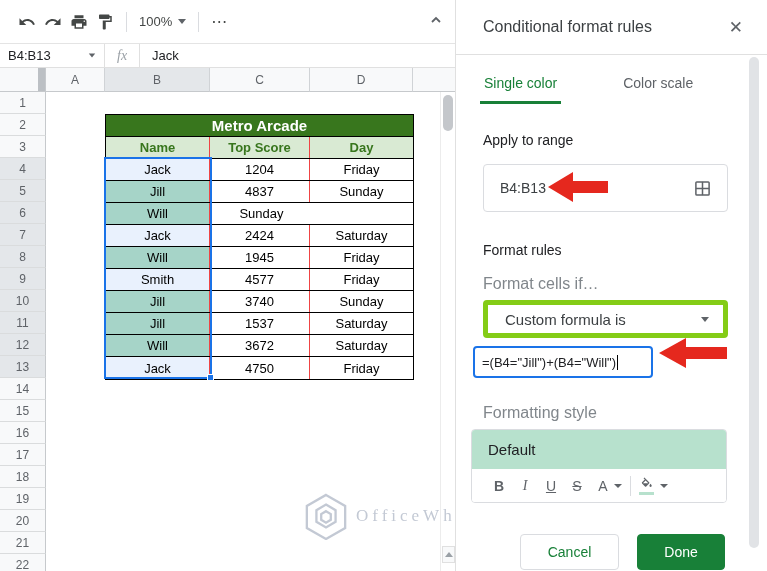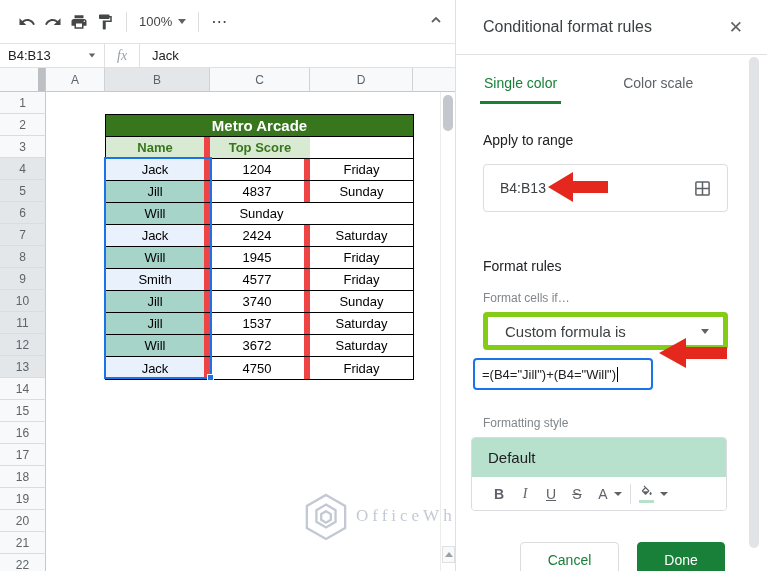--- a/index.html
+++ b/index.html
@@ -46,21 +46,21 @@
     border-bottom:1px solid #dadcdd; display:flex; align-items:center; justify-content:center;
     font-size:12px; color:#5f6368; cursor:pointer; }
   .rowh.sel { background:#e4e7ea; }
 
   
   .arcade { position:absolute; left:105px; top:46px; width:309px; border:1px solid #000; background:#fff; }
   .t-title { height:22px; background:var(--dk-green); color:#ffffff; font-weight:bold; font-size:15px;
     display:flex; align-items:center; justify-content:center; border-bottom:1px solid #000; }
   .trow { display:flex; height:22px; border-bottom:1px solid #000; }
   .trow:last-child { border-bottom:none; }
-  .tcell { border-right:6px solid #ef4444; display:flex; align-items:center; justify-content:center;
+  .tcell { border-right:1px solid #ef4444; display:flex; align-items:center; justify-content:center;
     font-size:13px; color:#000; background:#fff; cursor:cell; }
   .tcell:last-child { border-right:none; }
   .c0 { width:104px; } .c1 { width:100px; } .c2 { width:103px; }
   .hcell { background:var(--lt-green); color:var(--dk-green); font-weight:bold; }
   .hl-blue { background:var(--sel-tint); }
   .hl-teal { background:var(--cf-teal); }
 
   .sel-box { position:absolute; left:104px; top:89px; width:108px; height:222px;
     border:2px solid var(--sel-blue); pointer-events:none; }
   .fill-handle { position:absolute; right:-4px; bottom:-4px; width:7px; height:7px;
@@ -86,21 +86,21 @@
     border-bottom:1px solid #e0e0e0; }
   .panel-title { font-size:16px; color:#3c4043; flex:1; }
   .close-x { font-size:17px; color:#5f6368; cursor:pointer; padding:4px; line-height:1; }
   .tabs { display:flex; padding-left:24px; height:49px; }
   .tab { display:flex; align-items:flex-end; padding:0 4px 10px; margin-right:0; font-size:14px;
     color:#5f6368; cursor:pointer; border-bottom:3px solid transparent; }
   .tab.active { color:var(--accent-green); border-bottom-color:var(--accent-green); font-weight:500; }
   .tab + .tab { margin-left:58px; }
 
   .p-label { margin:28px 0 0 27px; font-size:14px; font-weight:500; color:#202124; }
-  .p-sublabel { margin:17px 0 0 27px; font-size:12px; color:#80868b; }
+  .p-sublabel { margin:17px 0 0 27px; font-size:16px; color:#80868b; }
   .range-box { margin:16px 0 0 27px; width:245px; height:48px; border:1px solid #dadce0; border-radius:4px;
     display:flex; align-items:center; padding:0 16px; cursor:text; }
   .range-box .val { font-size:14px; color:#3c4043; flex:1; }
   .grid-icon { display:block; cursor:pointer; }
   .dd-box { margin:7px 0 0 27px; width:245px; height:38px; border:5px solid #84cc16; border-radius:4px;
     display:flex; align-items:center; padding:0 14px 0 17px; cursor:pointer; }
   .dd-box .val { font-size:15px; color:#3c4043; flex:1; }
   .formula-input { margin:8px 0 0 17px; width:180px; height:32px; border:2px solid var(--sel-blue);
     border-radius:4px; display:flex; align-items:center; padding:0 7px; cursor:text; }
   .formula-input .val { font-size:13px; color:#202124; white-space:nowrap; }
@@ -214,20 +214,21 @@
         <div class="rowh">20</div>
         <div class="rowh">21</div>
         <div class="rowh">22</div>
       </div>
 
     <div class="arcade">
       <div class="t-title">Metro Arcade</div>
       <div class="trow">
           <div class="tcell hcell c0">Name</div>
           <div class="tcell hcell c1">Top Score</div>
+          <div class="tcell hcell c2">Day</div>
         </div>
       <div>
           <div class="trow">
             <div class="tcell c0 hl-blue">Jack</div>
             <div class="tcell c1">1204</div>
             <div class="tcell c2">Friday</div>
           </div>
           <div class="trow">
             <div class="tcell c0 hl-teal">Jill</div>
             <div class="tcell c1">4837</div>
@@ -310,21 +311,21 @@
     <div class="p-label">Apply to range</div>
     <div class="range-box">
       <span class="val">B4:B13</span>
       <svg class="grid-icon" width="17" height="17" viewBox="0 0 18 18" fill="none" stroke="#5f6368" stroke-width="1.6">
         <rect x="2" y="2" width="14" height="14" rx="1"></rect>
           <line x1="9" y1="2" x2="9" y2="16"></line>
           <line x1="2" y1="9" x2="16" y2="9"></line>
       </svg>
     </div>
 
-    <div class="p-label" style="margin-top:46px;">Format rules</div>
+    <div class="p-label" style="margin-top:30px;">Format rules</div>
     <div class="p-sublabel">Format cells if…</div>
     <div class="dd-box">
       <span class="val">Custom formula is</span>
       <span class="caret"></span>
     </div>
     <div class="formula-input">
       <span class="val">=(B4="Jill")+(B4="Will")</span>
       <span class="text-caret"></span>
     </div>
 

